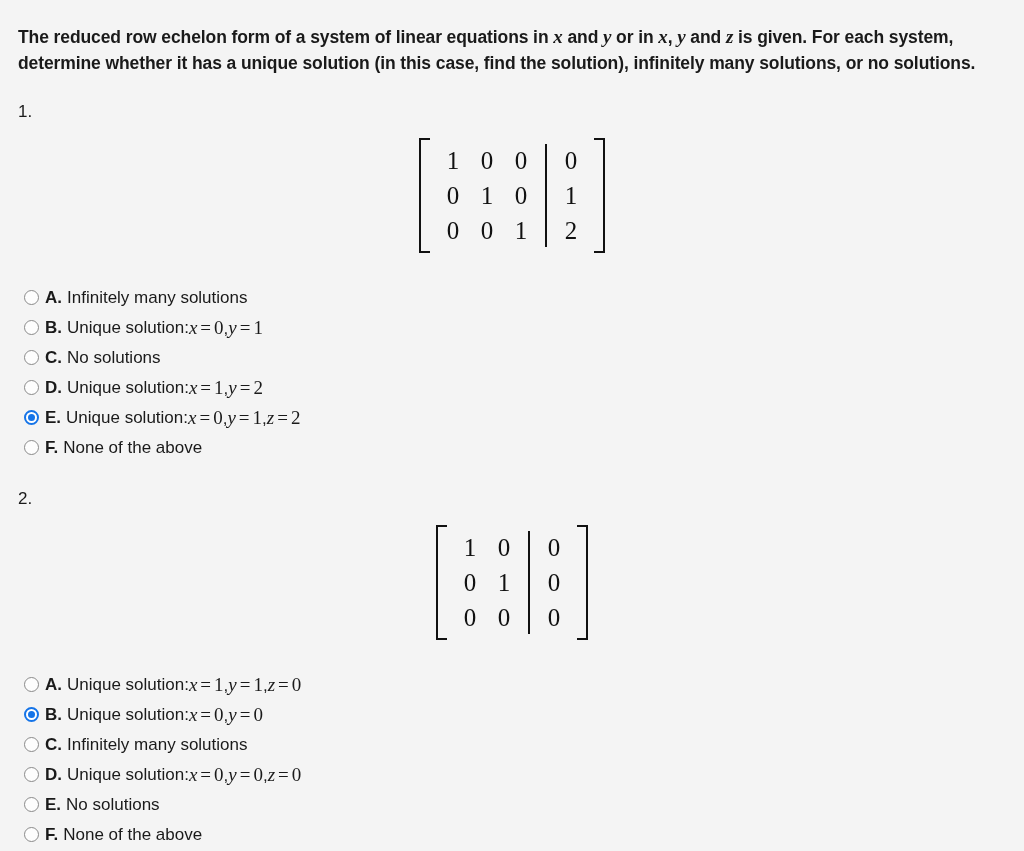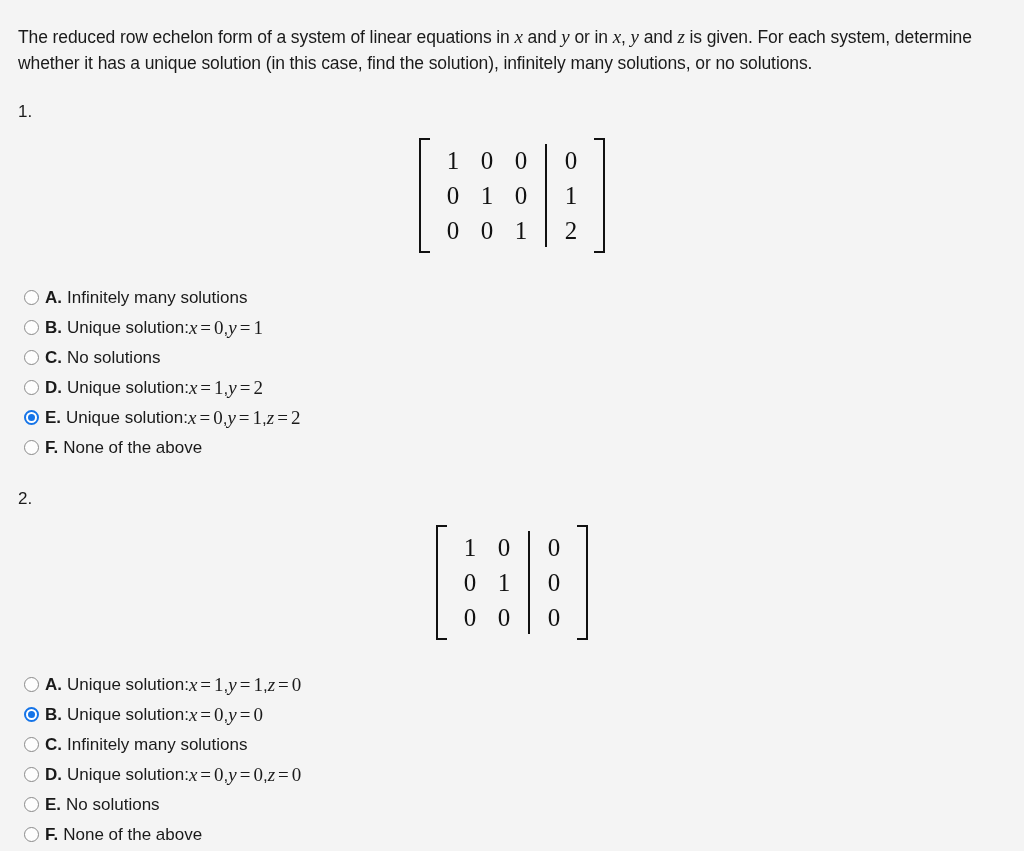--- a/index.html
+++ b/index.html
@@ -24,20 +24,21 @@
     padding: 0 18px;
   }
 
   
   .prompt {
     font-size: 17.5px;
     line-height: 26px;
     padding-top: 6px;
     max-width: 992px;
     letter-spacing: -0.1px;
+    font-weight: bold;
   }
 
   
   .mv {
     font-family: "Liberation Serif", "DejaVu Serif", serif;
     font-style: italic;
     font-size: 19px;
   }
   .mn {
     font-family: "Liberation Serif", "DejaVu Serif", serif;

